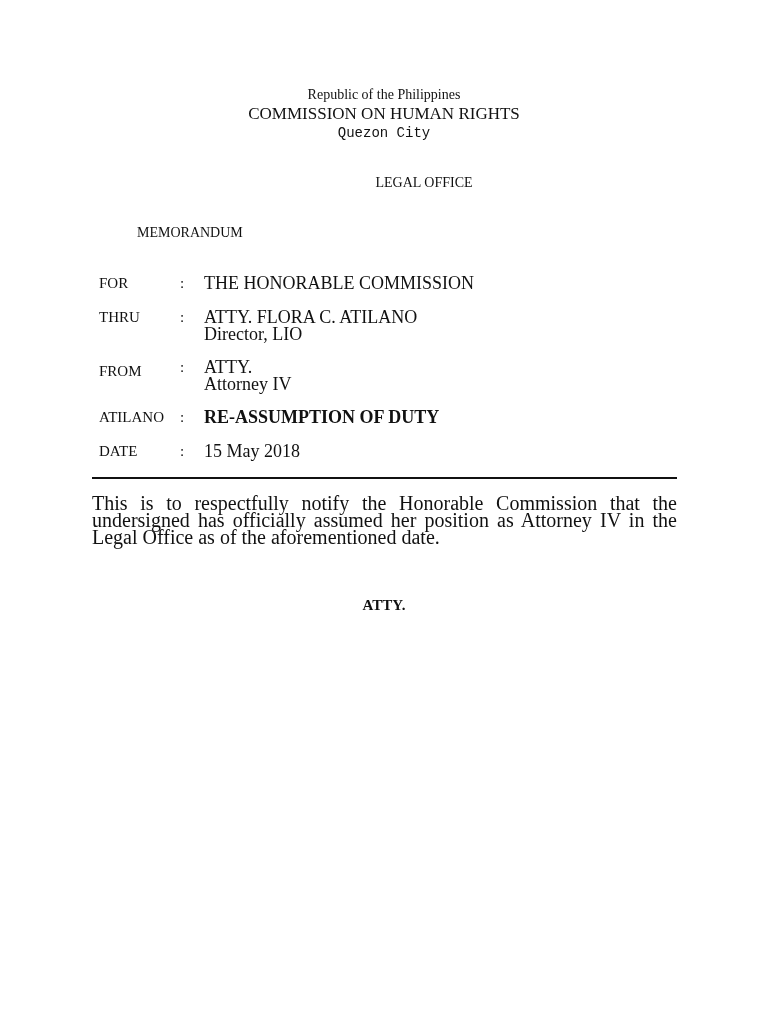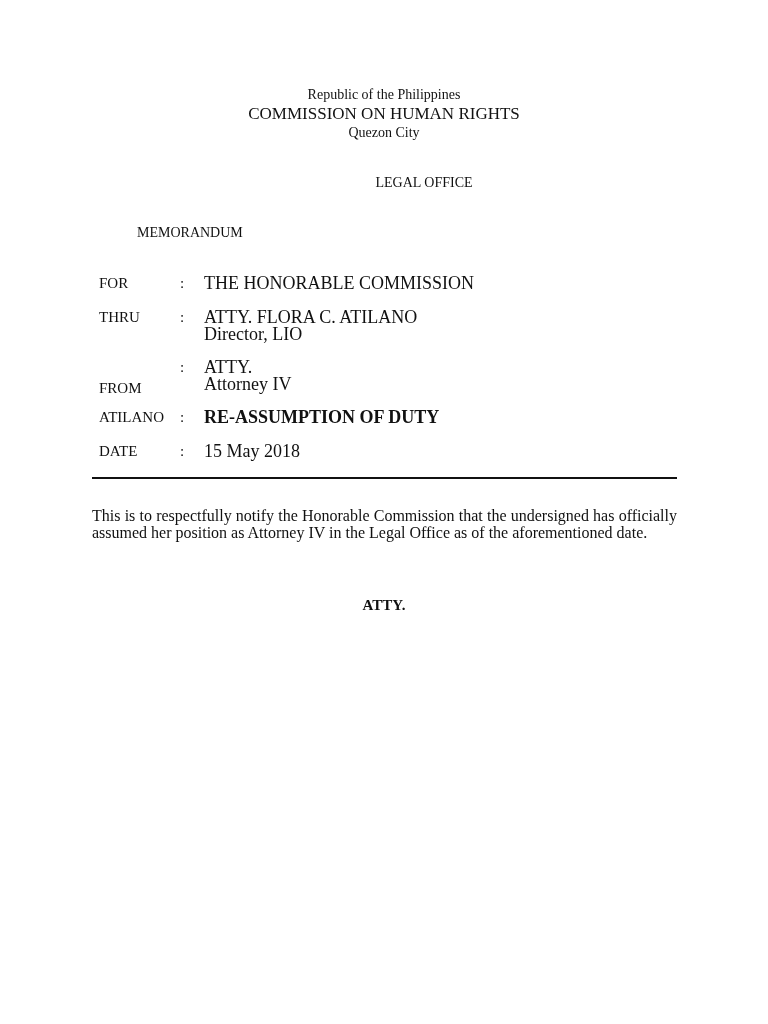--- a/index.html
+++ b/index.html
@@ -12,45 +12,44 @@
   .center { left: 0; width: 768px; text-align: center; }
   .t14 { font-size: 14px; }
   .t15 { font-size: 15px; }
   .t17 { font-size: 17px; }
   .label { left: 99px; font-size: 15px; }
   .colon { left: 180px; font-size: 15px; }
   .val { left: 204px; font-size: 18px; line-height: 17px; }
   .bold { font-weight: bold; }
   .rule { left: 92px; width: 585px; height: 2px; background: #111; top: 477px; }
   .body-text {
-    left: 92px; width: 585px; top: 495px; font-size: 16px; line-height: 17px;
+    left: 92px; width: 585px; top: 495px; font-size: 20px; line-height: 17px;
     text-align: justify;
-    margin-top: 12px;
   }
 </style>
 </head>
 <body>
 
 <div class="abs center t14" style="top:87px;">Republic of the Philippines</div>
 <div class="abs center t17" style="top:104px;">COMMISSION ON HUMAN RIGHTS</div>
-<div class="abs center t14" style="top:125px;">Quezon City</div>
+<div class="abs center t14" style="top:125px;font-family:Liberation Mono, monospace;">Quezon City</div>
 <div class="abs center t14" style="top:175px;padding-left:40px;">LEGAL OFFICE</div>
 
 <div class="abs t14" style="left:93px; top:225px;margin-left:44px;">MEMORANDUM</div>
 
 <div class="abs label" style="top:275px;">FOR</div>
 <div class="abs colon" style="top:275px;">:</div>
 <div class="abs val" style="top:275px;">THE HONORABLE COMMISSION</div>
 
 <div class="abs label" style="top:309px;">THRU</div>
 <div class="abs colon" style="top:309px;">:</div>
 <div class="abs val" style="top:309px;">ATTY. FLORA C. ATILANO</div>
 <div class="abs val" style="top:326px;">Director, LIO</div>
 
-<div class="abs label" style="top:380px;">FROM</div>
+<div class="abs label" style="top:363px;">FROM</div>
 <div class="abs colon" style="top:359px;">:</div>
 <div class="abs val" style="top:359px;">ATTY.</div>
 <div class="abs val" style="top:376px;">Attorney IV</div>
 
 <div class="abs label" style="top:409px;">ATILANO</div>
 <div class="abs colon" style="top:409px;">:</div>
 <div class="abs val bold" style="top:409px;">RE-ASSUMPTION OF DUTY</div>
 
 <div class="abs label" style="top:443px;">DATE</div>
 <div class="abs colon" style="top:443px;">:</div>

